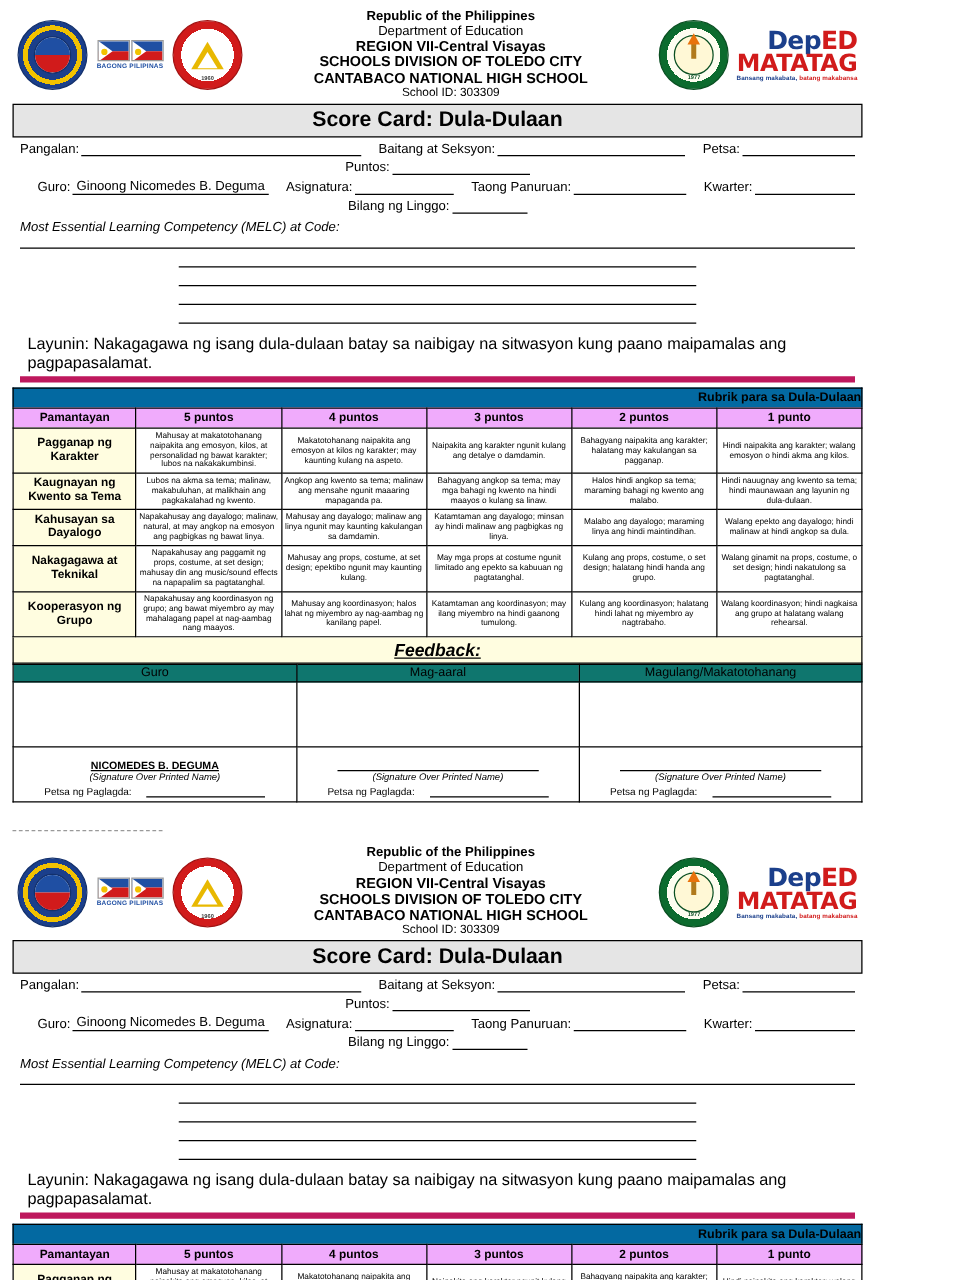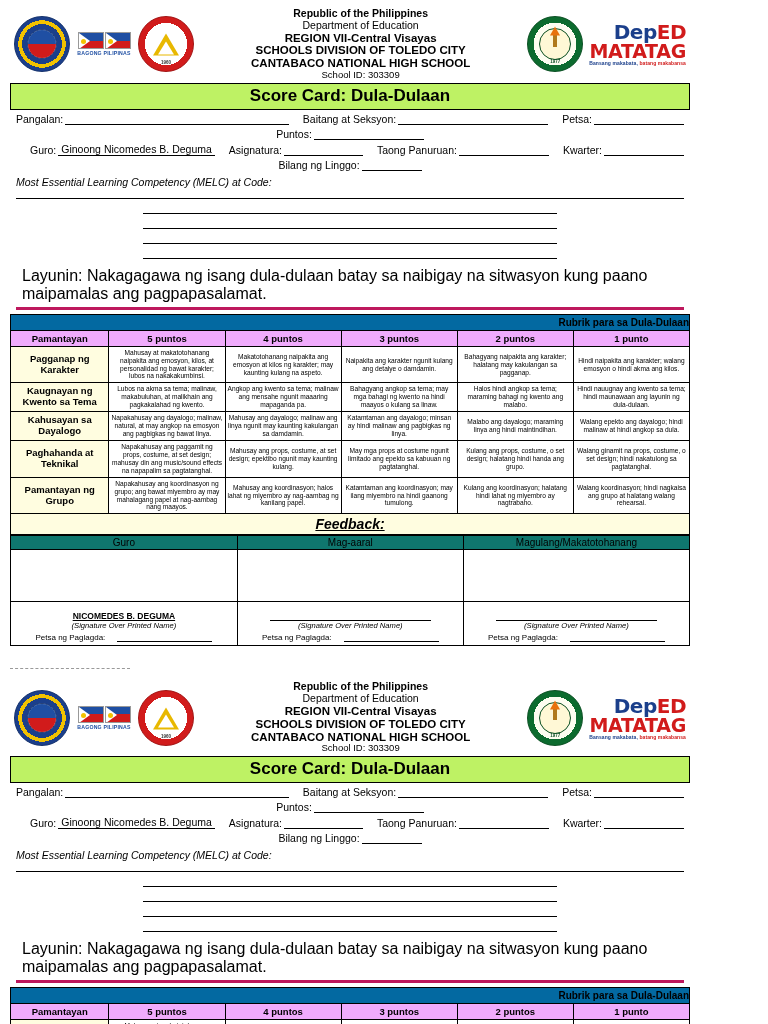--- a/index.html
+++ b/index.html
@@ -148,21 +148,21 @@
   }
   .matatag-sub {
     font-size: 5px; color: #444; letter-spacing: 0.1px; margin-top: 0px;
   }
   .matatag-sub .b { color: #1b3f8b; font-weight: bold; }
   .matatag-sub .r { color: #d11b1b; font-weight: bold; }
 
   
   .score-banner {
     margin-top: 2px;
-    background: #bef264;
+    background: #e5e5e5;
     border: 1px solid #000;
     text-align: center;
     font-size: 17px;
     font-weight: bold;
     padding: 2px 0 3px 0;
     font-family: "Liberation Sans", sans-serif;
   }
 
   
   .formblock { font-size: 10.5px; padding: 3px 6px 0 6px; }
@@ -179,22 +179,22 @@
     border-bottom: 1px solid #000;
     padding: 0 3px;
     text-align: center;
   }
   .center-row { justify-content: center; }
   .melc { font-style: italic; font-size: 10.5px; padding: 2px 6px 0 6px; }
   .melc-lines { padding: 0 6px; }
   .melc-line { border-bottom: 1px solid #000; height: 11px; margin-bottom: 4px; }
   .melc-line.short { width: 62%; margin-left: auto; margin-right: auto; }
   .layunin {
-    font-size: 16px; padding: 4px 6px 4px 6px;
-    border-bottom: 3px solid #be185d; display: inline-block; width: calc(100% - 12px);
+    font-size: 13px; padding: 4px 6px 4px 6px;
+    border-bottom: 5px solid #be185d; display: inline-block; width: calc(100% - 12px);
     margin: 0 6px;
   }
 
   
   .rubric-title {
     background: #0369a1;
     border: 1px solid #000;
     border-bottom: none;
     text-align: right;
     font-size: 10px;
@@ -462,29 +462,29 @@
       </tr>
       <tr>
         <td class="crit">Kahusayan sa Dayalogo</td>
         <td class="desc">Napakahusay ang dayalogo; malinaw, natural, at may angkop na emosyon ang pagbigkas ng bawat linya.</td>
         <td class="desc">Mahusay ang dayalogo; malinaw ang linya ngunit may kaunting kakulangan sa damdamin.</td>
         <td class="desc">Katamtaman ang dayalogo; minsan ay hindi malinaw ang pagbigkas ng linya.</td>
         <td class="desc">Malabo ang dayalogo; maraming linya ang hindi maintindihan.</td>
         <td class="desc">Walang epekto ang dayalogo; hindi malinaw at hindi angkop sa dula.</td>
       </tr>
       <tr>
-        <td class="crit">Paghahanda at Teknikal</td>
+        <td class="crit">Nakagagawa at Teknikal</td>
         <td class="desc">Napakahusay ang paggamit ng props, costume, at set design; mahusay din ang music/sound effects na napapalim sa pagtatanghal.</td>
         <td class="desc">Mahusay ang props, costume, at set design; epektibo ngunit may kaunting kulang.</td>
         <td class="desc">May mga props at costume ngunit limitado ang epekto sa kabuuan ng pagtatanghal.</td>
         <td class="desc">Kulang ang props, costume, o set design; halatang hindi handa ang grupo.</td>
         <td class="desc">Walang ginamit na props, costume, o set design; hindi nakatulong sa pagtatanghal.</td>
       </tr>
       <tr>
-        <td class="crit">Pamantayan ng Grupo</td>
+        <td class="crit">Kooperasyon ng Grupo</td>
         <td class="desc">Napakahusay ang koordinasyon ng grupo; ang bawat miyembro ay may mahalagang papel at nag-aambag nang maayos.</td>
         <td class="desc">Mahusay ang koordinasyon; halos lahat ng miyembro ay nag-aambag ng kanilang papel.</td>
         <td class="desc">Katamtaman ang koordinasyon; may ilang miyembro na hindi gaanong tumulong.</td>
         <td class="desc">Kulang ang koordinasyon; halatang hindi lahat ng miyembro ay nagtrabaho.</td>
         <td class="desc">Walang koordinasyon; hindi nagkaisa ang grupo at halatang walang rehearsal.</td>
       </tr>
     </tbody>
   </table>
 
   

